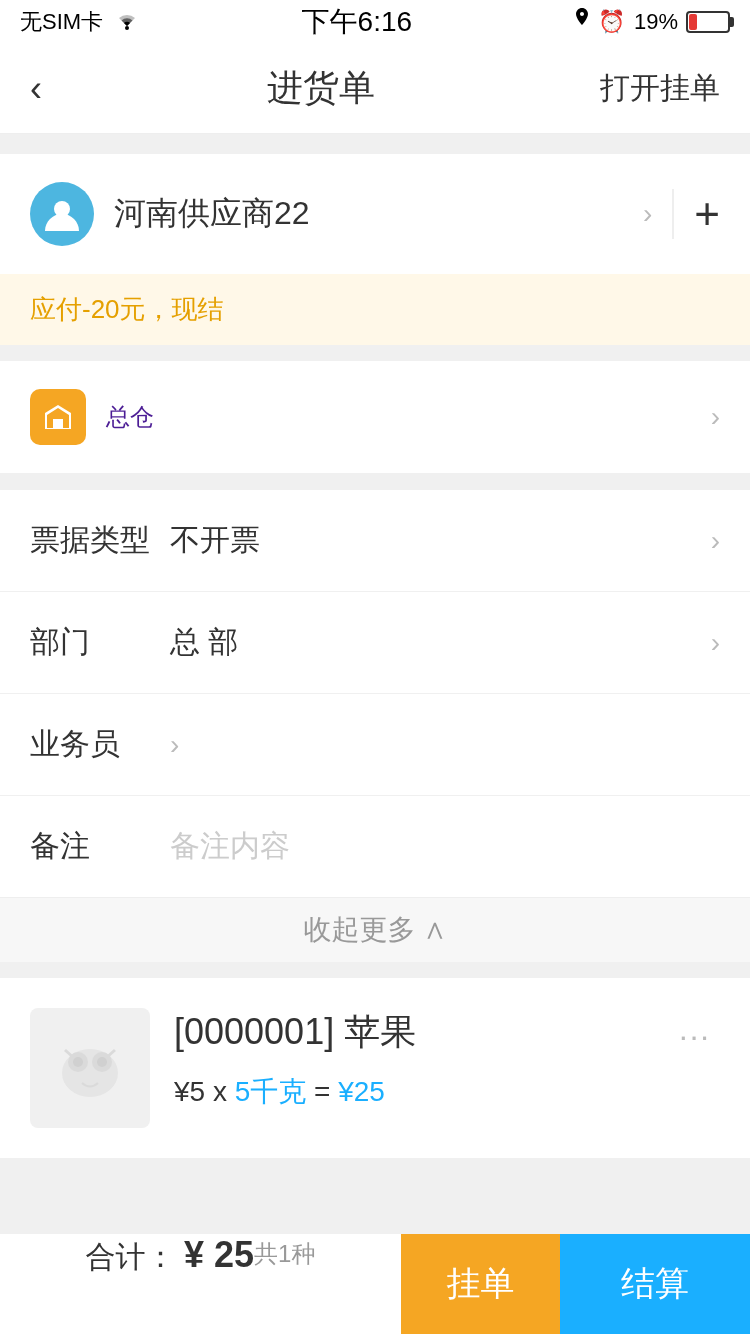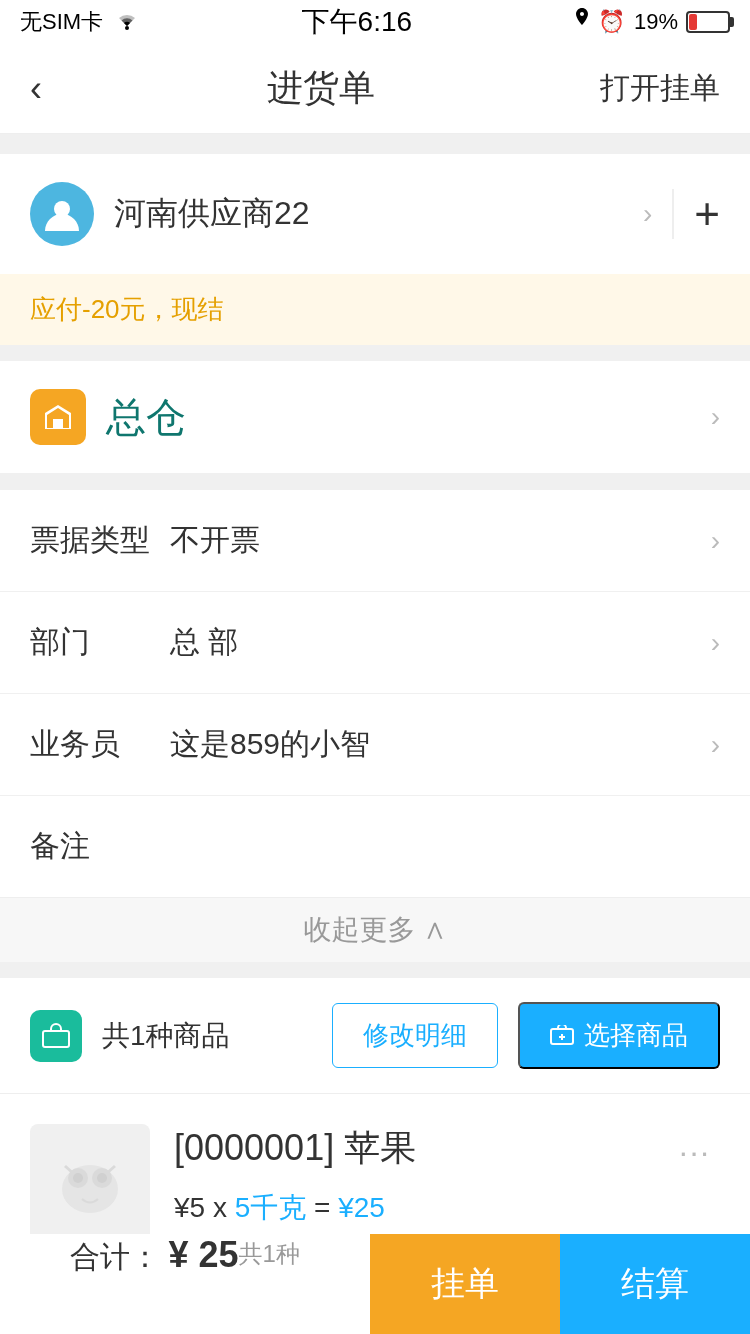--- a/index.html
+++ b/index.html
@@ -102,21 +102,21 @@
       background: #fff;
     }
     .warehouse-icon {
       width: 56px; height: 56px;
       background: #f5a623;
       border-radius: 10px;
       display: flex; align-items: center; justify-content: center;
       margin-right: 20px;
       color: white; font-size: 30px;
     }
-    .warehouse-name { flex: 1; font-size: 40px; color: #0f766e; }
+    .warehouse-name { flex: 1; font-size: 24px; color: #4c1d95; }
 
     
     .form-row {
       display: flex; align-items: center;
       padding: 30px 30px;
       background: #fff;
       border-top: 1px solid #f0f0f0;
       cursor: pointer;
     }
     .form-label {
@@ -210,21 +210,21 @@
     .bottom-total {
       flex: 1;
       display: flex; flex-direction: row;
       justify-content: center;
       padding: 0 30px;
     }
     .total-main { font-size: 30px; color: #333; }
     .total-main span.amount { font-size: 36px; font-weight: bold; }
     .total-sub { font-size: 24px; color: #999; margin-top: 4px; }
     .btn-hold {
-      width: 190px;
+      width: 159px;
       background: #f5a623;
       color: #fff;
       font-size: 34px;
       display: flex; align-items: center; justify-content: center;
       cursor: pointer;
     }
     .btn-checkout {
       width: 190px;
       background: #1aafff;
       color: #fff;
@@ -307,50 +307,31 @@
     <span class="form-value">不开票</span>
     <span class="chevron-right">›</span>
   </div>
   <div class="form-row">
     <span class="form-label">部门</span>
     <span class="form-value">总 部</span>
     <span class="chevron-right">›</span>
   </div>
   <div class="form-row">
     <span class="form-label">业务员</span>
-    <span class="form-value">这是859的小智</span>
     <span class="chevron-right">›</span>
   </div>
   <div class="form-row">
     <span class="form-label">备注</span>
+    <span class="form-value placeholder">备注内容</span>
   </div>
 
   <div class="collapse-bar">收起更多 ∧</div>
 </div>
 
 <div class="section">
-  <div class="products-header">
-    <div class="products-icon">
-      <svg width="30" height="26" viewBox="0 0 30 26" fill="white">
-        <rect x="2" y="8" width="26" height="16" rx="2" stroke="white" stroke-width="2" fill="none"></rect>
-        <path d="M10 8V6a5 5 0 0110 0v2" stroke="white" stroke-width="2" fill="none"></path>
-      </svg>
-    </div>
-    <span class="products-count">共1种商品</span>
-    <button class="btn-outline">修改明细</button>
-    <button class="btn-primary">
-      <svg width="24" height="22" viewBox="0 0 24 22" fill="white">
-        <rect x="1" y="4" width="22" height="15" rx="2" stroke="white" stroke-width="2" fill="none"></rect>
-        <path d="M8 4V3a4 4 0 018 0v1" stroke="white" stroke-width="2" fill="none"></path>
-        <line x1="12" y1="9" x2="12" y2="15" stroke="white" stroke-width="2"></line>
-        <line x1="9" y1="12" x2="15" y2="12" stroke="white" stroke-width="2"></line>
-      </svg>
-      <span>选择商品</span>
-    </button>
-  </div>
 
   <div class="product-item">
     <div class="product-thumb">
       <svg class="product-thumb-owl" viewBox="0 0 80 80" fill="none">
         <ellipse cx="40" cy="45" rx="28" ry="24" fill="#ccc"></ellipse>
         <circle cx="28" cy="34" r="10" fill="#aaa"></circle>
         <circle cx="52" cy="34" r="10" fill="#aaa"></circle>
         <circle cx="28" cy="34" r="5" fill="#888"></circle>
         <circle cx="52" cy="34" r="5" fill="#888"></circle>
         <path d="M32 55 Q40 62 48 55" stroke="#aaa" stroke-width="2" fill="none"></path>

